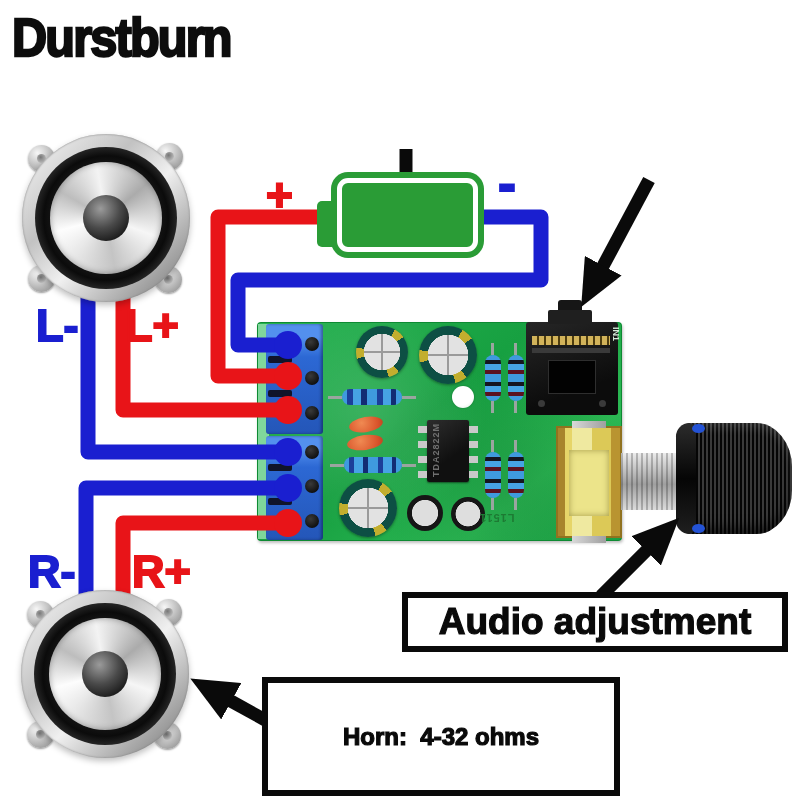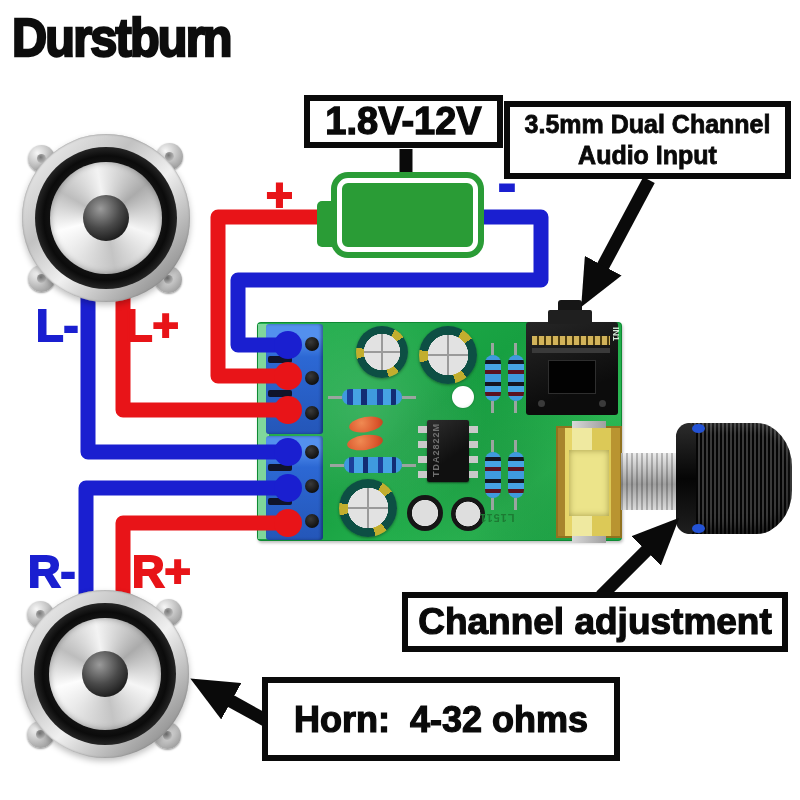--- a/index.html
+++ b/index.html
@@ -13,21 +13,21 @@
            -webkit-text-stroke:2.4px #0d0d0d; letter-spacing:-2px;
            transform:scaleX(.9); transform-origin:left top; }
 
   
   .callout { background:#fff; border:6px solid #0a0a0a; color:#0a0a0a; font-weight:bold;
              display:flex; flex-direction:column; justify-content:center; align-items:center;
              text-align:center; z-index:30; }
   #box-power  { left:304px; top:95px;  width:199px; height:53px; font-size:38px; -webkit-text-stroke:1.3px #0a0a0a; }
   #box-audio  { left:504px; top:101px; width:287px; height:78px; font-size:25px; line-height:31px; -webkit-text-stroke:.8px #0a0a0a; }
   #box-volume { left:402px; top:592px; width:386px; height:60px; font-size:37px; -webkit-text-stroke:1.2px #0a0a0a; }
-  #box-horn   { left:262px; top:677px; width:358px; height:84px; font-size:36px; line-height:43px; -webkit-text-stroke:1.2px #0a0a0a; }
+  #box-horn   { left:262px; top:677px; width:358px; height:119px; font-size:24px; line-height:43px; -webkit-text-stroke:1.2px #0a0a0a; }
   .pre { white-space:pre; }
 
   
   .tag { font-weight:bold; -webkit-text-stroke:2px currentColor; z-index:35; }
   #lbl-plus   { left:266px; top:168px; font-size:46px; color:var(--wire-red,#e81418); }
   #lbl-minus  { left:498px; top:152px; font-size:54px; color:var(--wire-blue,#1a1fd0); }
   #lbl-lminus { left:36px;  top:300px; font-size:45px; color:var(--wire-blue,#1a1fd0); }
   #lbl-lplus  { left:125px; top:300px; font-size:45px; color:var(--wire-red,#e81418); }
   #lbl-rminus { left:28px;  top:546px; font-size:45px; color:var(--wire-blue,#1a1fd0); }
   #lbl-rplus  { left:132px; top:546px; font-size:45px; color:var(--wire-red,#e81418); }
@@ -288,29 +288,22 @@
     <span class="ear e4"></span>
     <span class="rim"></span>
     <span class="surround"></span>
     <span class="cone"></span>
     <span class="dome"></span>
   </div>
 
   <div class="abs batt" id="battery-nub"></div>
   <div class="abs batt" id="battery-body"></div>
 
-  <div class="abs callout" id="box-power">
-    <span>1.8V-12V</span>
-  </div>
-  <div class="abs callout" id="box-audio">
-    <span>3.5mm Dual Channel</span>
-    <span>Audio Input</span>
-  </div>
   <div class="abs callout" id="box-volume">
-    <span>Channel adjustment</span>
+    <span>Audio adjustment</span>
   </div>
   <div class="abs callout" id="box-horn">
     <span class="pre">Horn:  4-32 ohms</span>
   </div>
 
   <div class="abs tag" id="lbl-plus">+</div>
   <div class="abs tag" id="lbl-minus">-</div>
   <div class="abs tag" id="lbl-lminus">L-</div>
   <div class="abs tag" id="lbl-lplus">L+</div>
   <div class="abs tag" id="lbl-rminus">R-</div>

